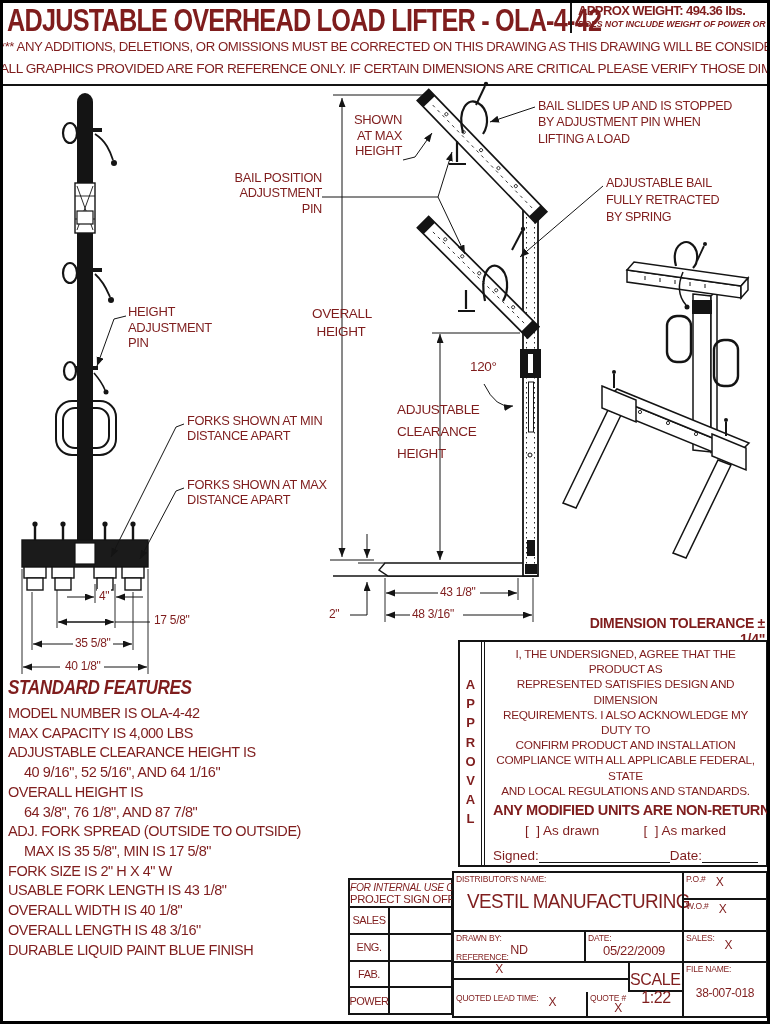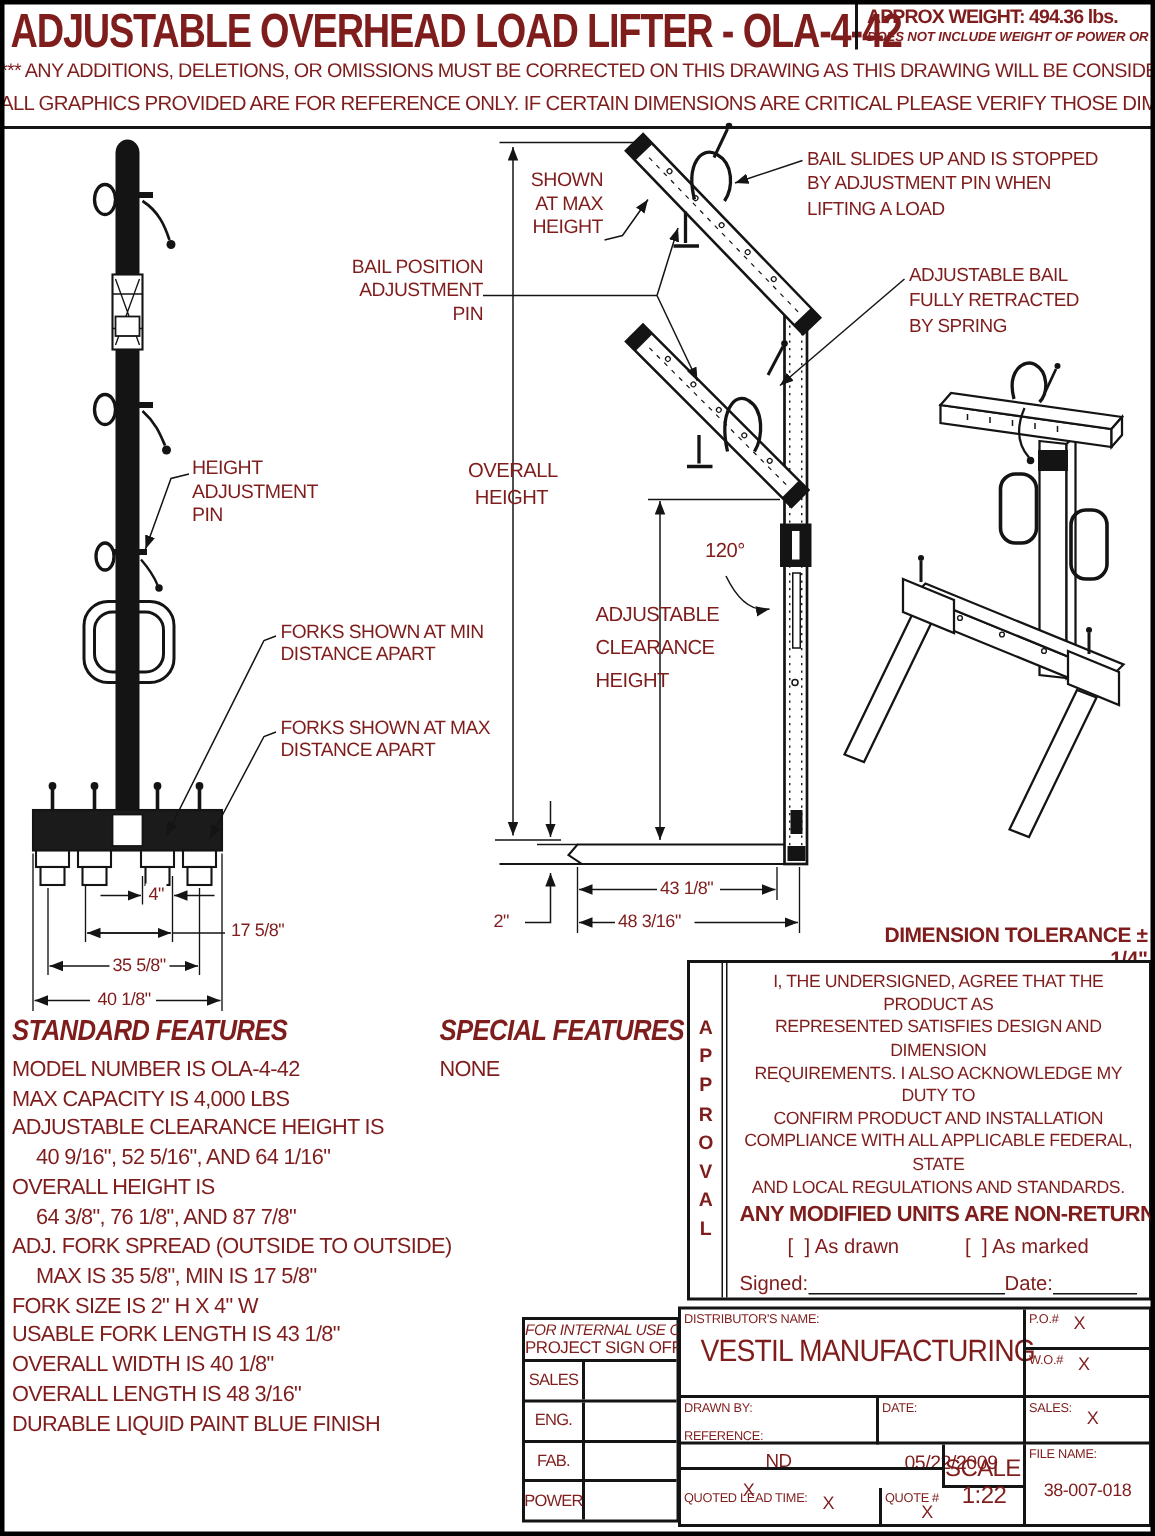--- a/index.html
+++ b/index.html
@@ -53,21 +53,21 @@
   .is-row:last-child{border-bottom:none;}
   .is-label{width:38px;border-right:2px solid #141414;font-size:11px;letter-spacing:-.5px;
             display:flex;align-items:center;justify-content:center;}
   .is-blank{flex:1;}
   
   .tblock{position:absolute;left:452px;top:871px;width:316px;height:147px;border:2px solid #141414;
           box-sizing:border-box;z-index:4;background:#fff;}
   .tb-cell{position:absolute;box-sizing:border-box;}
   .bl{border-left:2px solid #141414;} .bb{border-bottom:2px solid #141414;}
   .tb-label{font-size:8.5px;letter-spacing:-.2px;padding:1px 0 0 2px;white-space:nowrap;}
-  .tb-value{font-size:12px;text-align:center;letter-spacing:-.3px;margin-top:24px;}
+  .tb-value{font-size:12px;text-align:center;letter-spacing:-.3px;}
   .tb-dist{font-size:20.5px;letter-spacing:-.6px;transform:scaleX(.92);transform-origin:left top;
            margin:5px 0 0 13px;white-space:nowrap;}
   .tb-inline{display:flex;}
   .tb-inline .tb-value{margin-left:10px;margin-top:2px;}
 </style>
 </head>
 <body>
 
 <div class="page">
   <div class="frame"></div>
@@ -292,24 +292,20 @@
       <div class="indent">64 3/8", 76 1/8", AND 87 7/8"</div>
       <div>ADJ. FORK SPREAD (OUTSIDE TO OUTSIDE)</div>
       <div class="indent">MAX IS 35 5/8",  MIN IS 17 5/8"</div>
       <div>FORK SIZE IS 2" H X 4" W</div>
       <div>USABLE FORK LENGTH IS 43 1/8"</div>
       <div>OVERALL WIDTH IS 40 1/8"</div>
       <div>OVERALL LENGTH IS 48 3/16"</div>
       <div>DURABLE LIQUID PAINT BLUE FINISH</div>
     </div>
   </div>
-  <div class="feat" style="left:293px;top:676px;">
-    <div class="feat-title">SPECIAL FEATURES</div>
-    <div class="feat-list">NONE</div>
-  </div>
 
   <div class="approval">
     <div class="ap-left">A
 P
 P
 R
 O
 V
 A
 L</div>

